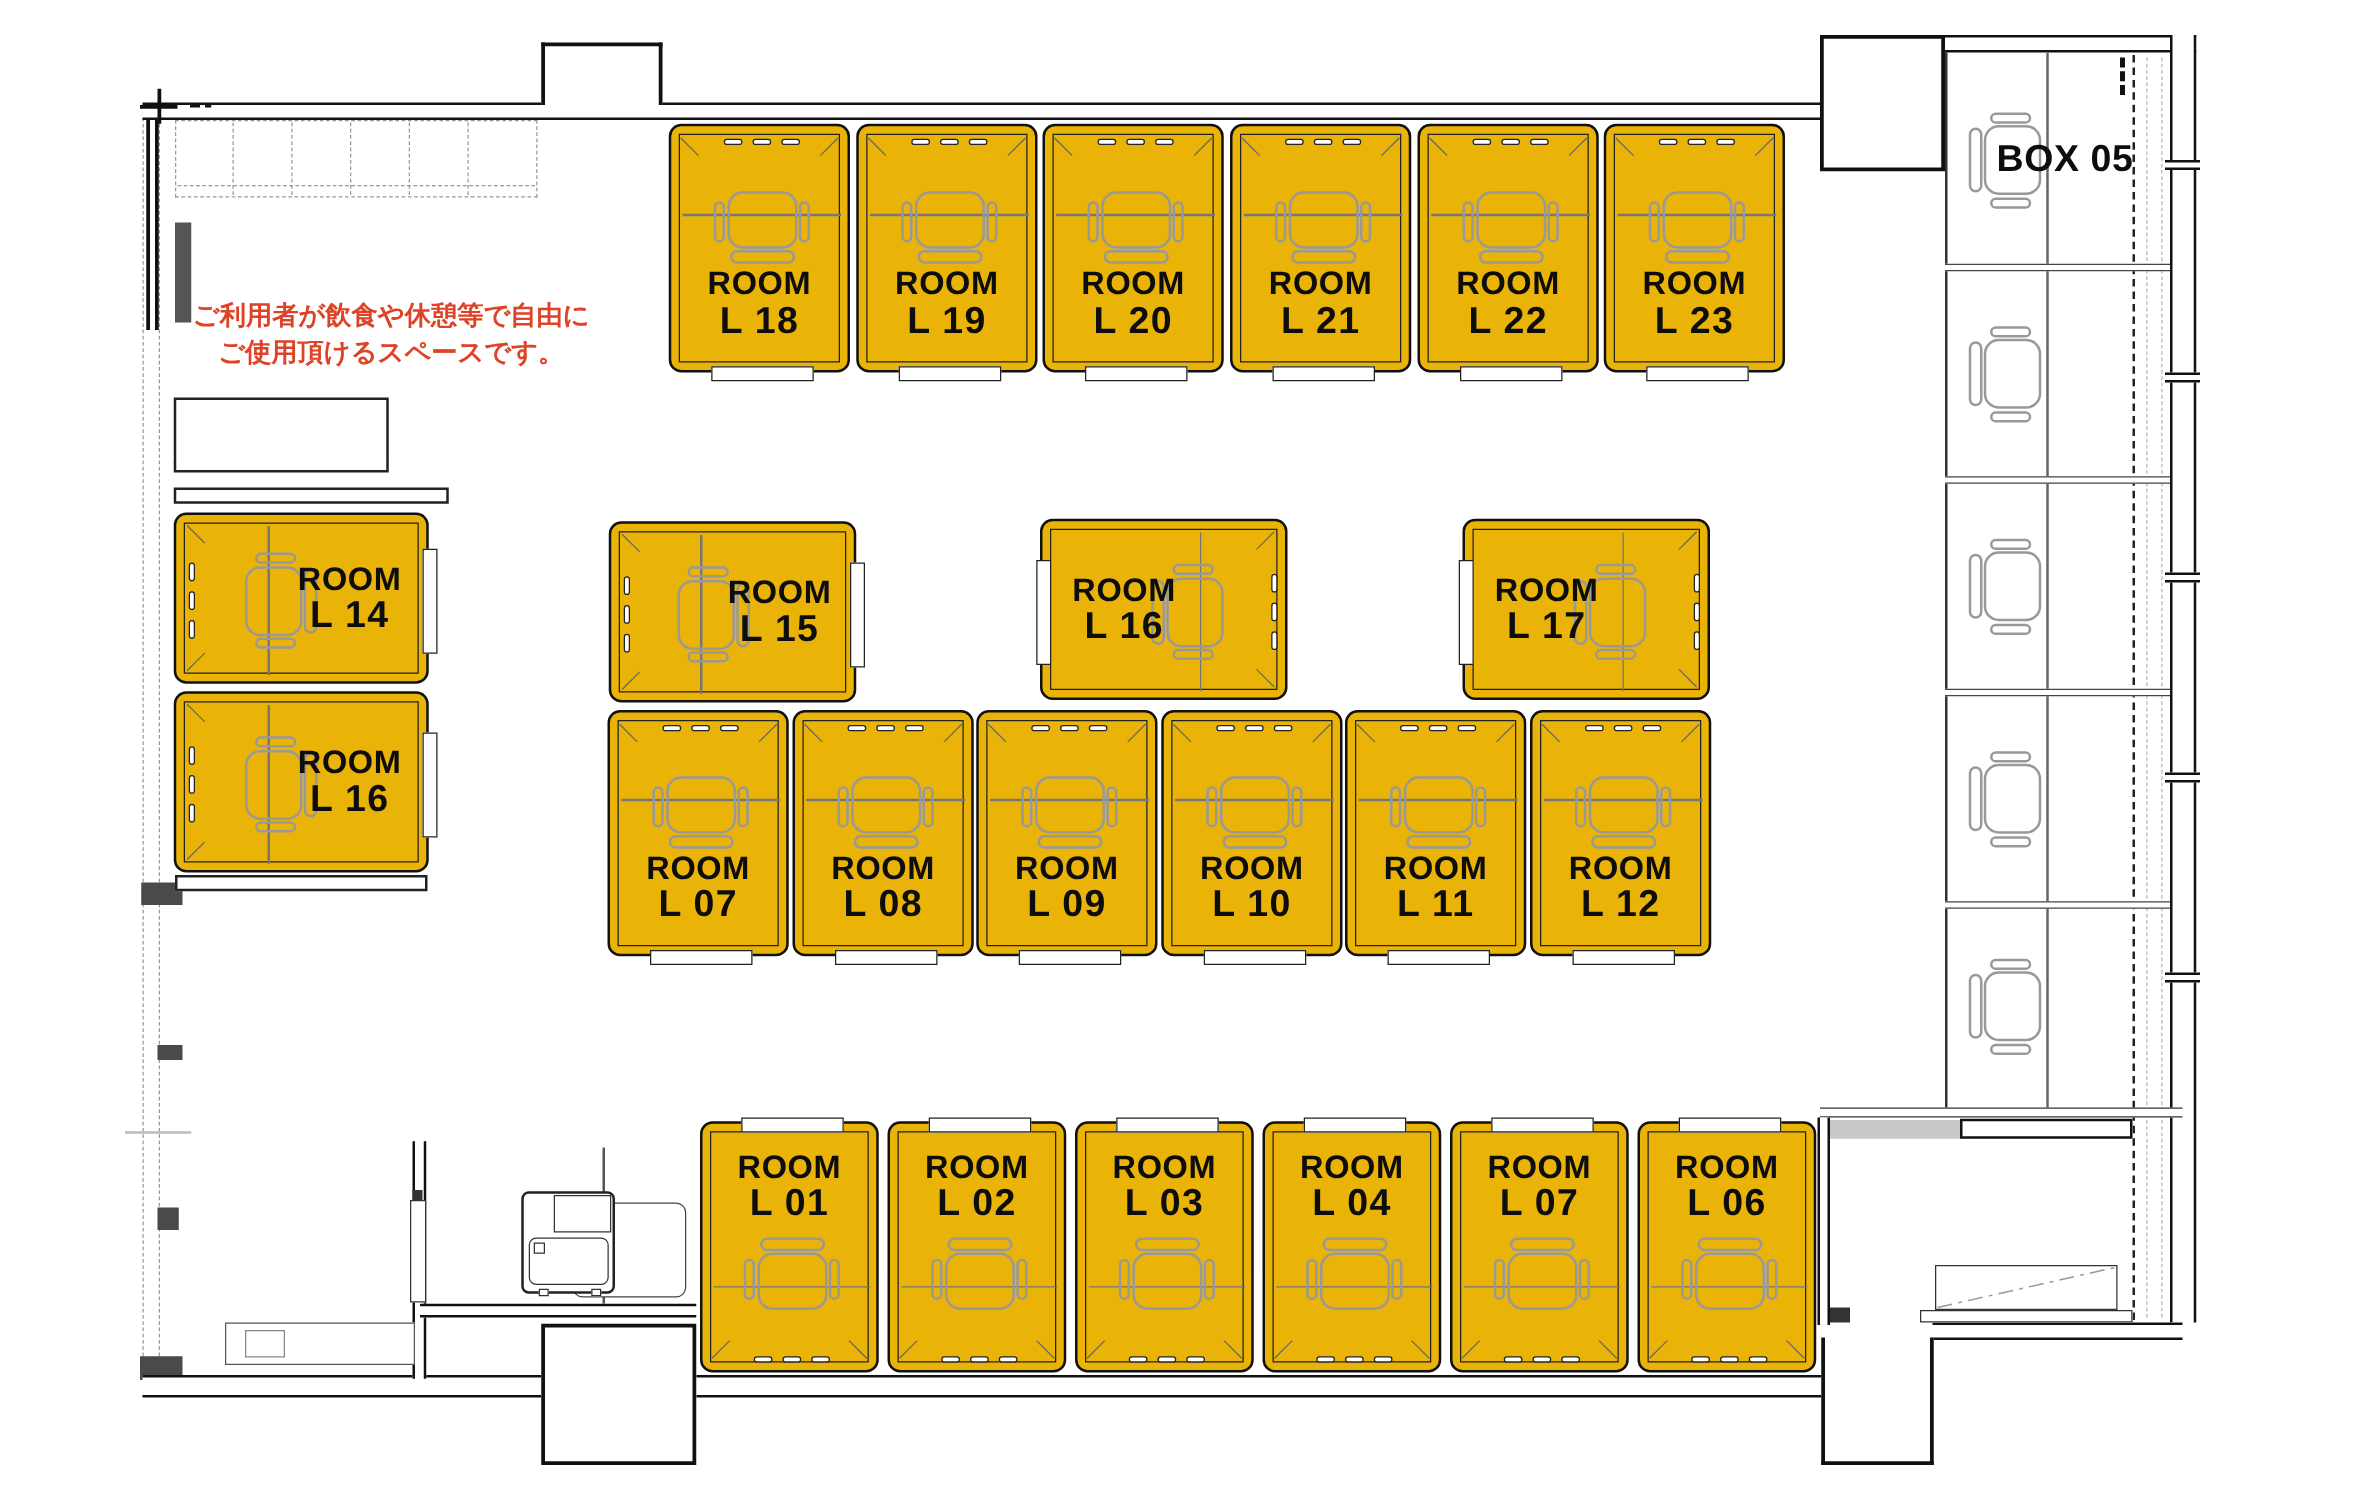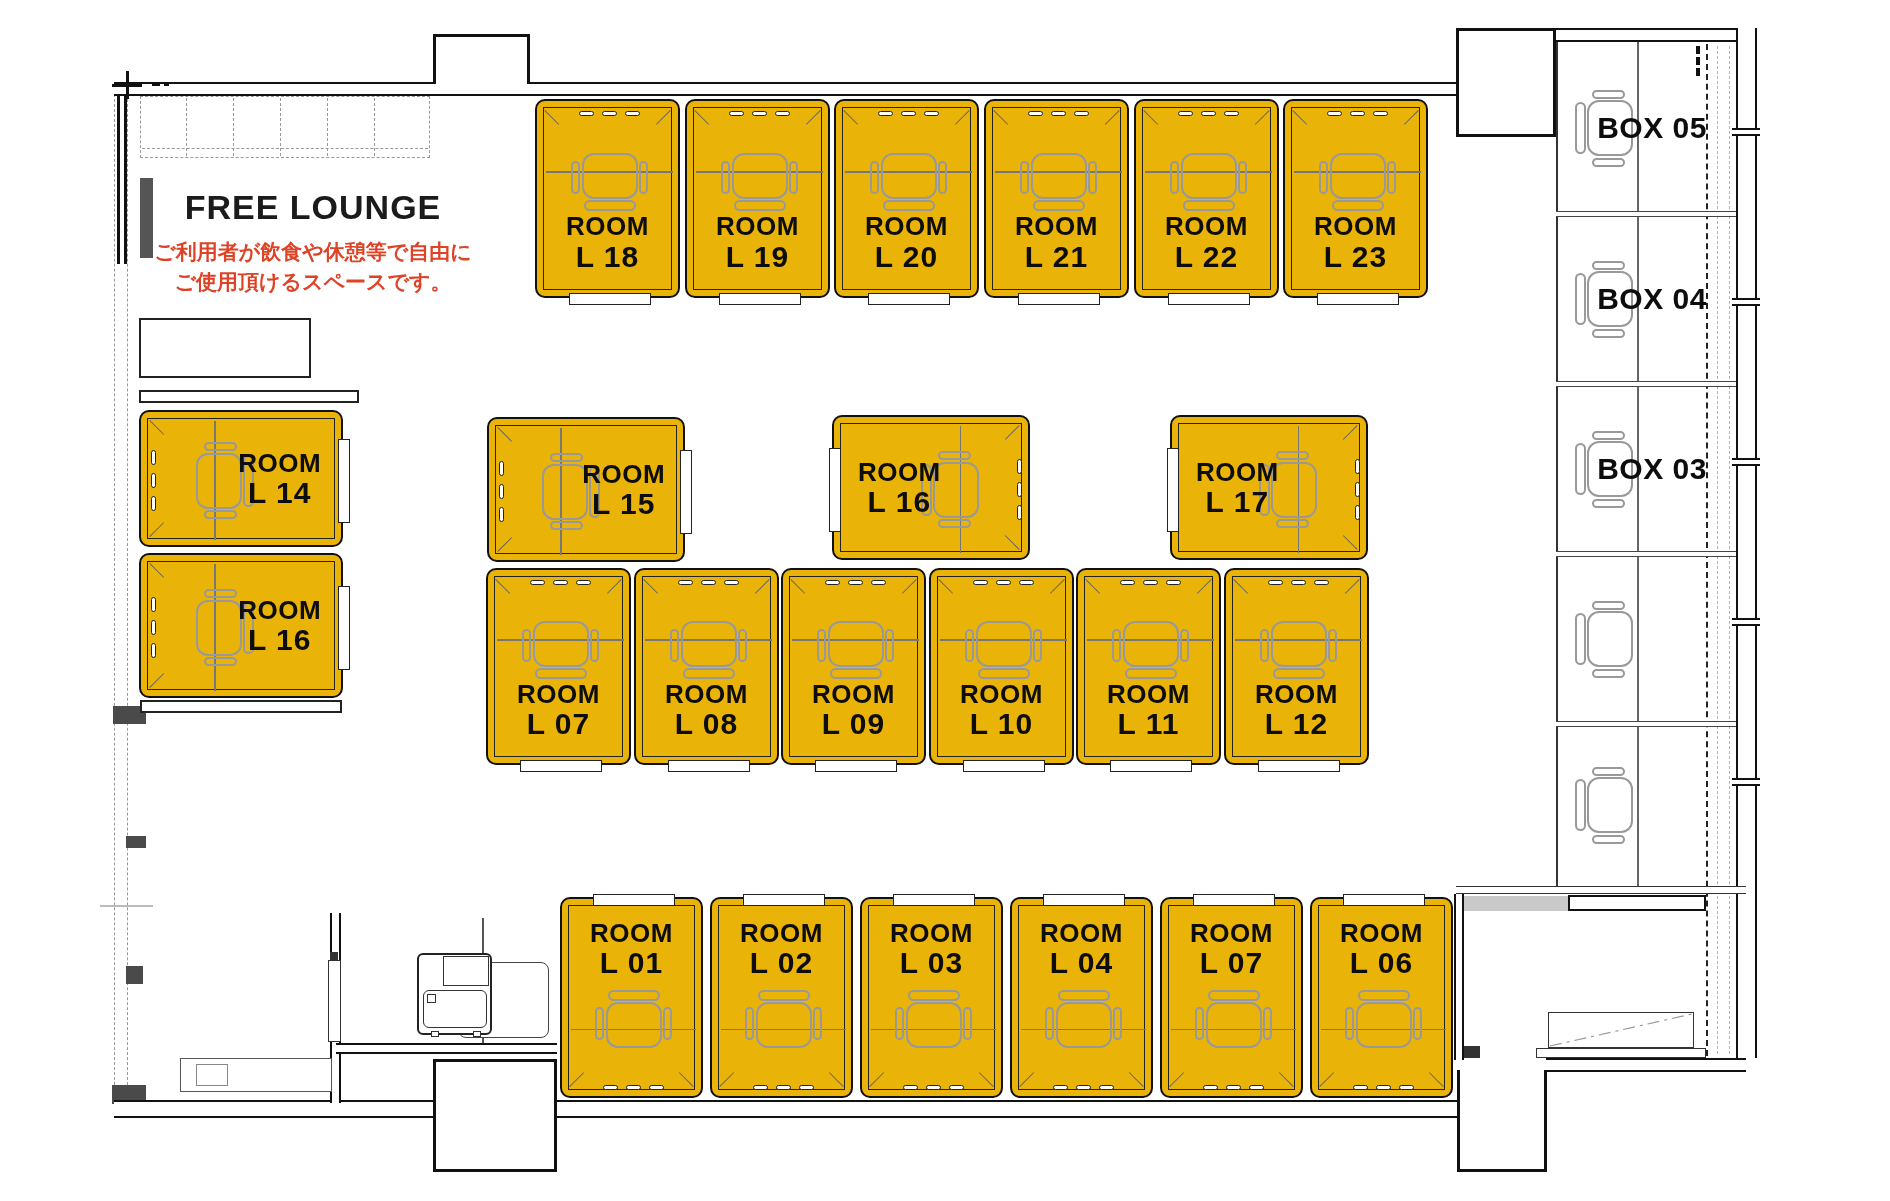--- a/index.html
+++ b/index.html
@@ -12,21 +12,20 @@
   .rnum{display:block;font-size:30px;font-weight:800;letter-spacing:1px;}
   .box-label{position:absolute;display:flex;align-items:center;justify-content:center;
              font-size:30px;font-weight:700;letter-spacing:.5px;z-index:3;}
   .lounge-title{font-size:34px;font-weight:600;color:#1b1b1b;letter-spacing:1px;text-align:center;}
   .lounge-desc{font-size:21px;font-weight:700;text-align:center;}
 </style>
 </head>
 <body>
 
 <div id="canvas">
-  <div class="abs lounge-title" style="left:163px;top:188px;width:300px;">FREE LOUNGE</div>
   <div class="abs lounge-desc" style="left:123px;top:238px;width:380px;color:#de4327;">ご利用者が飲食や休憩等で自由に</div>
   <div class="abs lounge-desc" style="left:123px;top:268px;width:380px;color:#de4327;">ご使用頂けるスペースです。</div>
 <div class="abs" style="left: 114px; top: 84px; width: 0px; height: 1016px; border-left: 1.5px dashed rgb(153, 153, 153); z-index: 0;"></div>
     <div class="abs" style="left: 127px; top: 84px; width: 0px; height: 1016px; border-left: 1.5px dashed rgb(153, 153, 153); z-index: 0;"></div>
     <div class="abs" style="left: 117px; top: 84px; width: 2.5px; height: 180px; background: rgb(17, 17, 17); z-index: 1;"></div>
     <div class="abs" style="left: 124px; top: 84px; width: 2.5px; height: 180px; background: rgb(17, 17, 17); z-index: 1;"></div>
     <div class="abs" style="left: 140px; top: 178px; width: 13px; height: 80px; background: rgb(85, 85, 85); z-index: 1;"></div>
     <div class="abs" style="left: 113px; top: 706px; width: 33px; height: 18px; background: rgb(74, 74, 74); z-index: 1;"></div>
     <div class="abs" style="left: 126px; top: 836px; width: 20px; height: 12px; background: rgb(74, 74, 74); z-index: 1;"></div>
     <div class="abs" style="left: 126px; top: 966px; width: 17px; height: 18px; background: rgb(74, 74, 74); z-index: 1;"></div>
@@ -527,32 +526,26 @@
     </div>
     <div class="box-label" style="position: absolute; left: 1572px; top: 42px; width: 160px; height: 172px;">
       <span>BOX 05</span>
     </div>
     <div class="abs" style="left: 1556px; top: 214px; width: 180px; height: 170px; z-index: 2;">
       <div class="abs" style="left: 31px; top: 57px; width: 46px; height: 56px; border: 2px solid rgb(153, 153, 153); border-radius: 12px;"></div>
       <div class="abs" style="left: 36px; top: 46.5px; width: 33px; height: 9px; border: 2px solid rgb(153, 153, 153); border-radius: 5px;"></div>
       <div class="abs" style="left: 36px; top: 114.5px; width: 33px; height: 9px; border: 2px solid rgb(153, 153, 153); border-radius: 5px;"></div>
       <div class="abs" style="left: 19px; top: 59px; width: 11px; height: 52px; border: 2px solid rgb(153, 153, 153); border-radius: 6px;"></div>
     </div>
-    <div class="box-label" style="position: absolute; left: 1572px; top: 214px; width: 160px; height: 170px;">
-      <span>BOX 04</span>
-    </div>
     <div class="abs" style="left: 1556px; top: 384px; width: 180px; height: 170px; z-index: 2;">
       <div class="abs" style="left: 31px; top: 57px; width: 46px; height: 56px; border: 2px solid rgb(153, 153, 153); border-radius: 12px;"></div>
       <div class="abs" style="left: 36px; top: 46.5px; width: 33px; height: 9px; border: 2px solid rgb(153, 153, 153); border-radius: 5px;"></div>
       <div class="abs" style="left: 36px; top: 114.5px; width: 33px; height: 9px; border: 2px solid rgb(153, 153, 153); border-radius: 5px;"></div>
       <div class="abs" style="left: 19px; top: 59px; width: 11px; height: 52px; border: 2px solid rgb(153, 153, 153); border-radius: 6px;"></div>
     </div>
-    <div class="box-label" style="position: absolute; left: 1572px; top: 384px; width: 160px; height: 170px;">
-      <span>BOX 03</span>
-    </div>
     <div class="abs" style="left: 1556px; top: 554px; width: 180px; height: 170px; z-index: 2;">
       <div class="abs" style="left: 31px; top: 57px; width: 46px; height: 56px; border: 2px solid rgb(153, 153, 153); border-radius: 12px;"></div>
       <div class="abs" style="left: 36px; top: 46.5px; width: 33px; height: 9px; border: 2px solid rgb(153, 153, 153); border-radius: 5px;"></div>
       <div class="abs" style="left: 36px; top: 114.5px; width: 33px; height: 9px; border: 2px solid rgb(153, 153, 153); border-radius: 5px;"></div>
       <div class="abs" style="left: 19px; top: 59px; width: 11px; height: 52px; border: 2px solid rgb(153, 153, 153); border-radius: 6px;"></div>
     </div>
     <div class="abs" style="left: 1556px; top: 724px; width: 180px; height: 162px; z-index: 2;">
       <div class="abs" style="left: 31px; top: 53px; width: 46px; height: 56px; border: 2px solid rgb(153, 153, 153); border-radius: 12px;"></div>
       <div class="abs" style="left: 36px; top: 42.5px; width: 33px; height: 9px; border: 2px solid rgb(153, 153, 153); border-radius: 5px;"></div>
       <div class="abs" style="left: 36px; top: 110.5px; width: 33px; height: 9px; border: 2px solid rgb(153, 153, 153); border-radius: 5px;"></div>

